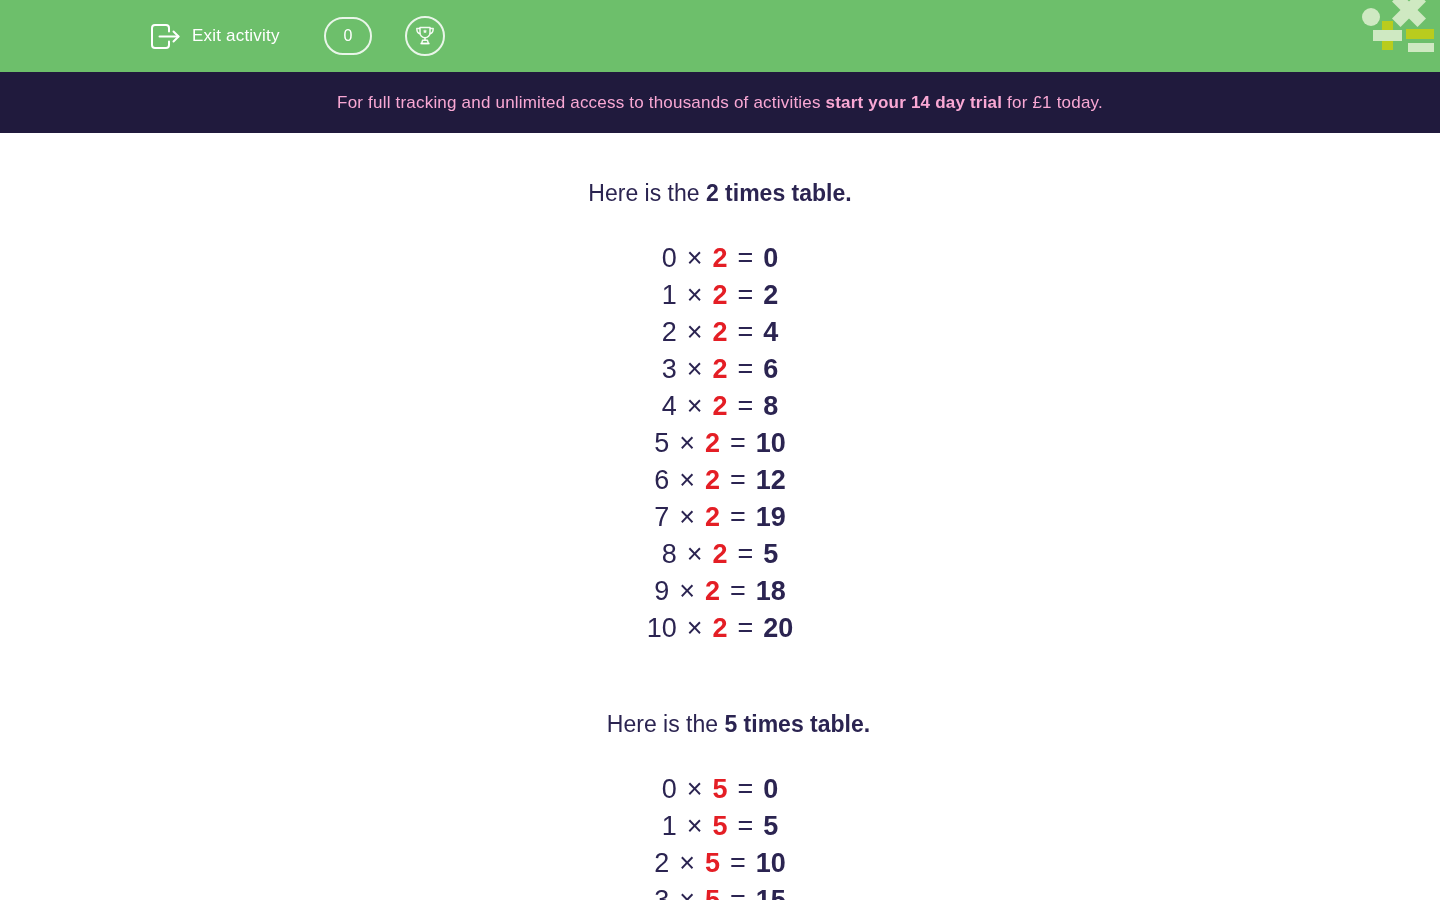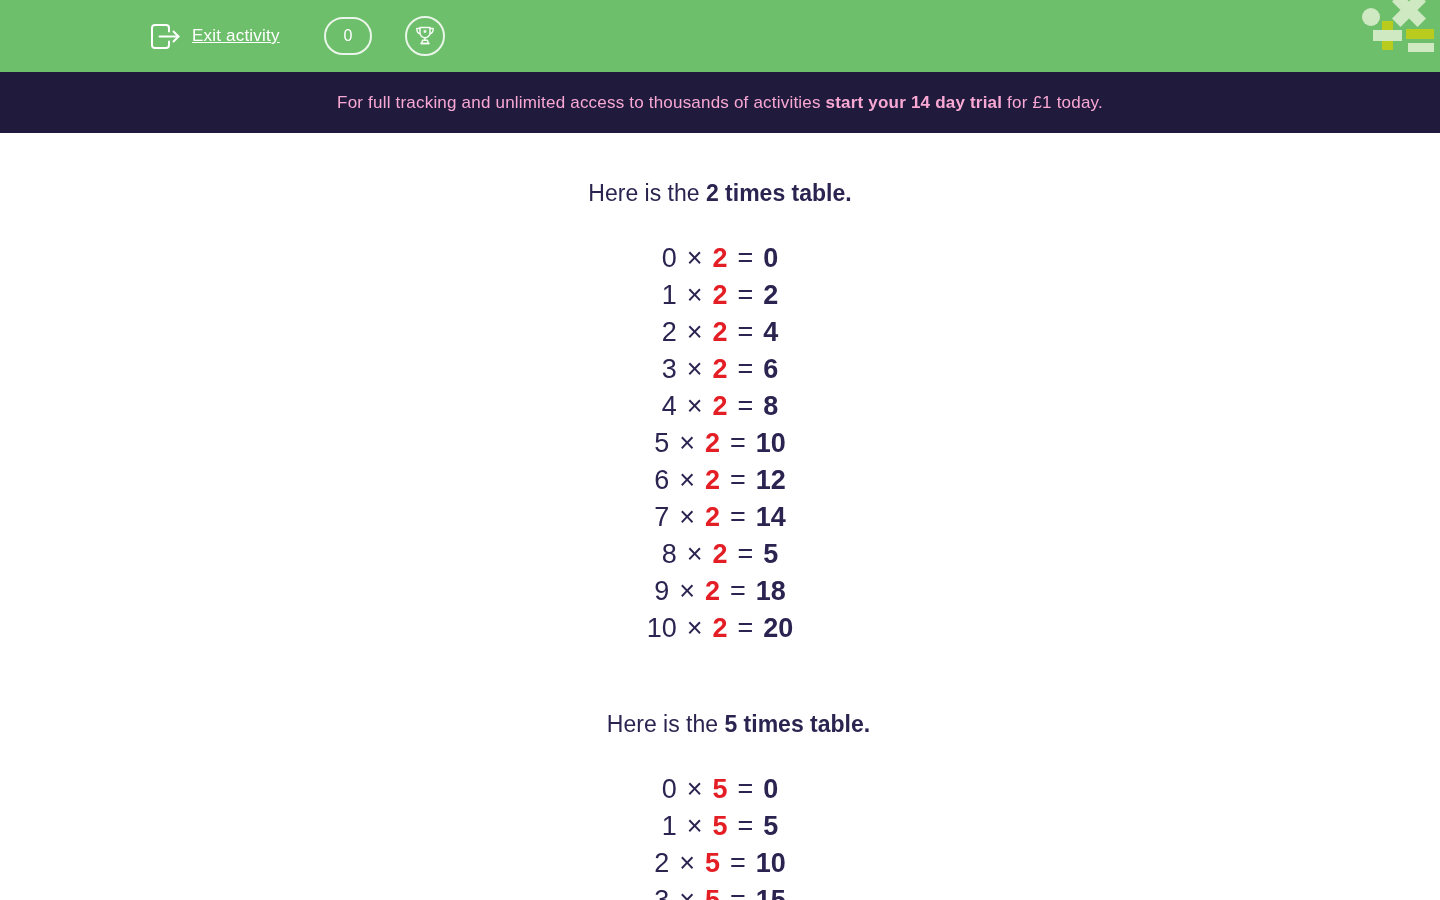--- a/index.html
+++ b/index.html
@@ -12,21 +12,21 @@
   }
   *{margin:0;padding:0;box-sizing:border-box;}
   html,body{width:1440px;height:900px;overflow:hidden;background:#fff;
     font-family:"Liberation Sans","DejaVu Sans",sans-serif;}
 
   
   .app-header{
     height:72px;background:var(--header-bg);
     display:flex;align-items:center;color:#fff;
   }
-  .header-left{width:300px;padding-left:150px;display:flex;align-items:flex-end;flex:0 0 auto;text-decoration:underline;}
+  .header-left{width:300px;padding-left:150px;display:flex;align-items:flex-end;flex:0 0 auto;}
   .exit-btn{display:flex;align-items:center;gap:12px;background:none;border:none;
     color:#fff;font-size:17px;font-weight:500;cursor:pointer;
     font-family:"Liberation Sans","DejaVu Sans",sans-serif;letter-spacing:.2px;}
   .header-center{flex:1;text-align:center;font-size:20px;font-weight:700;
     white-space:nowrap;overflow:hidden;text-overflow:ellipsis;letter-spacing:.2px;}
   .header-right{flex:0 0 auto;display:flex;align-items:center;gap:33px;
     margin-left:24px;margin-right:232px;}
   .score-pill{
     min-width:48px;height:38px;border:2px solid rgba(255,255,255,.85);
     border-radius:19px;display:flex;align-items:center;justify-content:center;
@@ -186,21 +186,21 @@
     <span class="multiplier">2</span>
     <span class="equals">=</span>
     <span class="product">12</span>
   </div>
 
   <div class="equation-row">
     <span class="operand">7</span>
     <span class="times">×</span>
     <span class="multiplier">2</span>
     <span class="equals">=</span>
-    <span class="product">14</span>
+    <span class="product">19</span>
   </div>
 
   <div class="equation-row">
     <span class="operand">8</span>
     <span class="times">×</span>
     <span class="multiplier">2</span>
     <span class="equals">=</span>
     <span class="product">5</span>
   </div>
 

